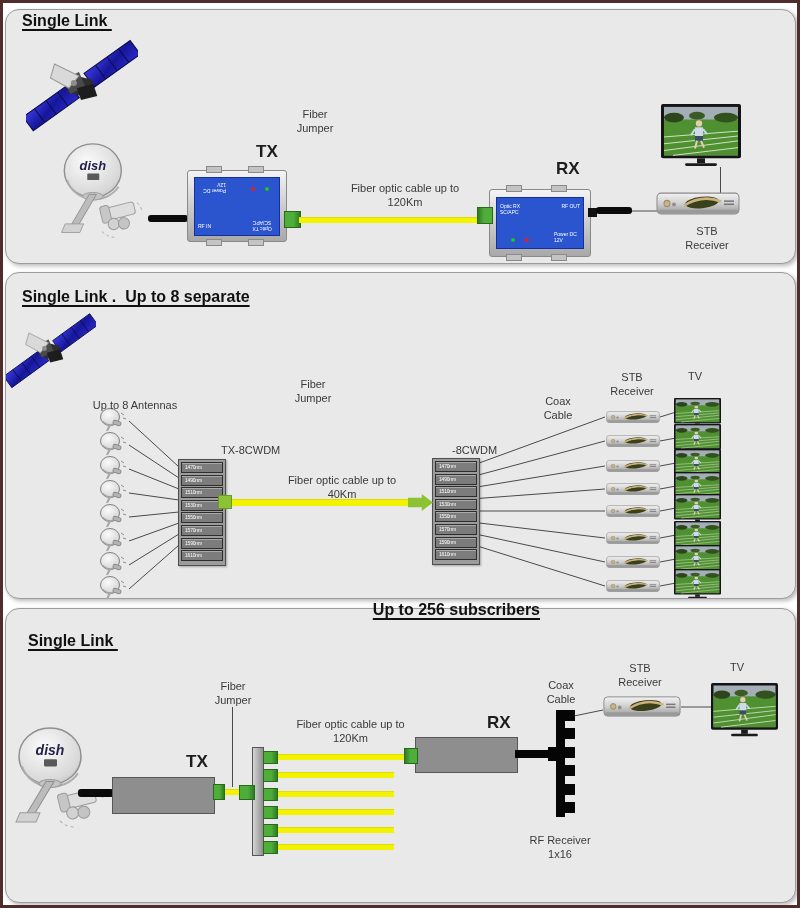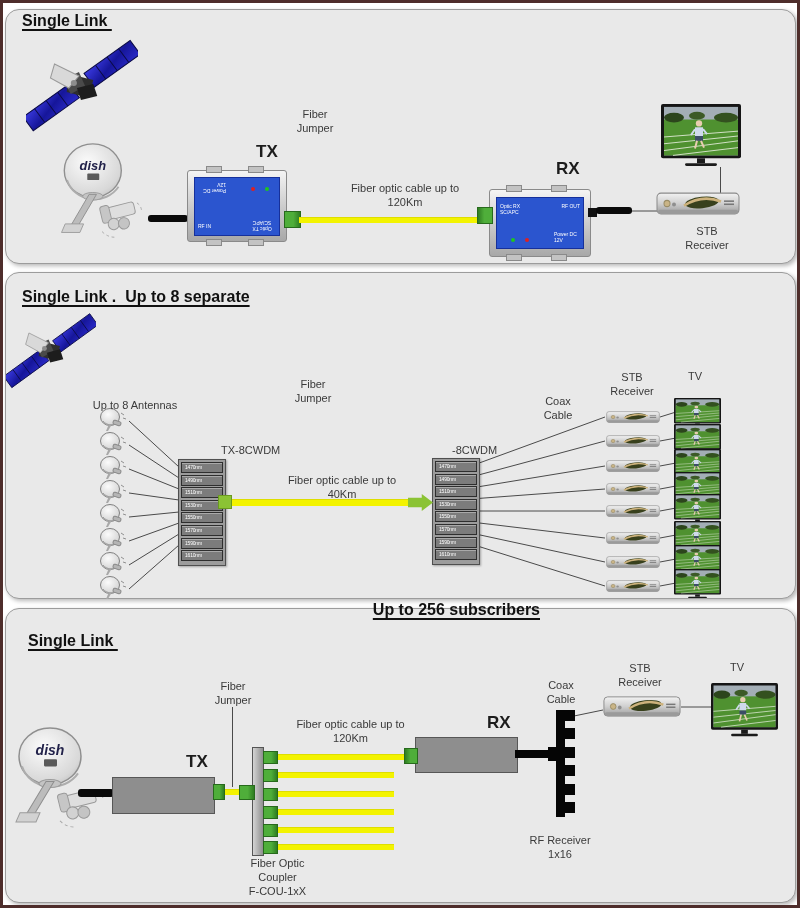--- a/index.html
+++ b/index.html
@@ -435,25 +435,20 @@
 <div class="conn abs" style="left:263px;top:824px;width:13px;height:11px;"></div>
 <div class="conn abs" style="left:263px;top:841px;width:13px;height:11px;"></div>
 
 <div class="abs cable-y" style="left:276px;top:754px;width:128px;"></div>
 <div class="abs cable-y" style="left:276px;top:772px;width:118px;"></div>
 <div class="abs cable-y" style="left:276px;top:791px;width:118px;"></div>
 <div class="abs cable-y" style="left:276px;top:809px;width:118px;"></div>
 <div class="abs cable-y" style="left:276px;top:827px;width:118px;"></div>
 <div class="abs cable-y" style="left:276px;top:844px;width:118px;"></div>
 
-<div class="abs lbl" style="left:220px;top:856px;width:115px;">
-  <div>Fiber Optic</div>
-      <div>Coupler</div>
-      <div>F-COU-1xX</div>
-</div>
 
 <div class="abs lbl" style="left:283px;top:717px;width:135px;">
   <div>Fiber optic cable up to</div>
       <div>120Km</div>
 </div>
 
 <div class="abs devlbl" style="left:487px;top:713px;">RX</div>
 <div class="conn abs" style="left:404px;top:748px;width:12px;height:14px;transform:scaleX(-1);"></div>
 <div class="abs graybox" style="left:415px;top:737px;width:101px;height:34px;"></div>
 <div class="abs blk" style="left:515px;top:750px;width:43px;height:8px;"></div>

